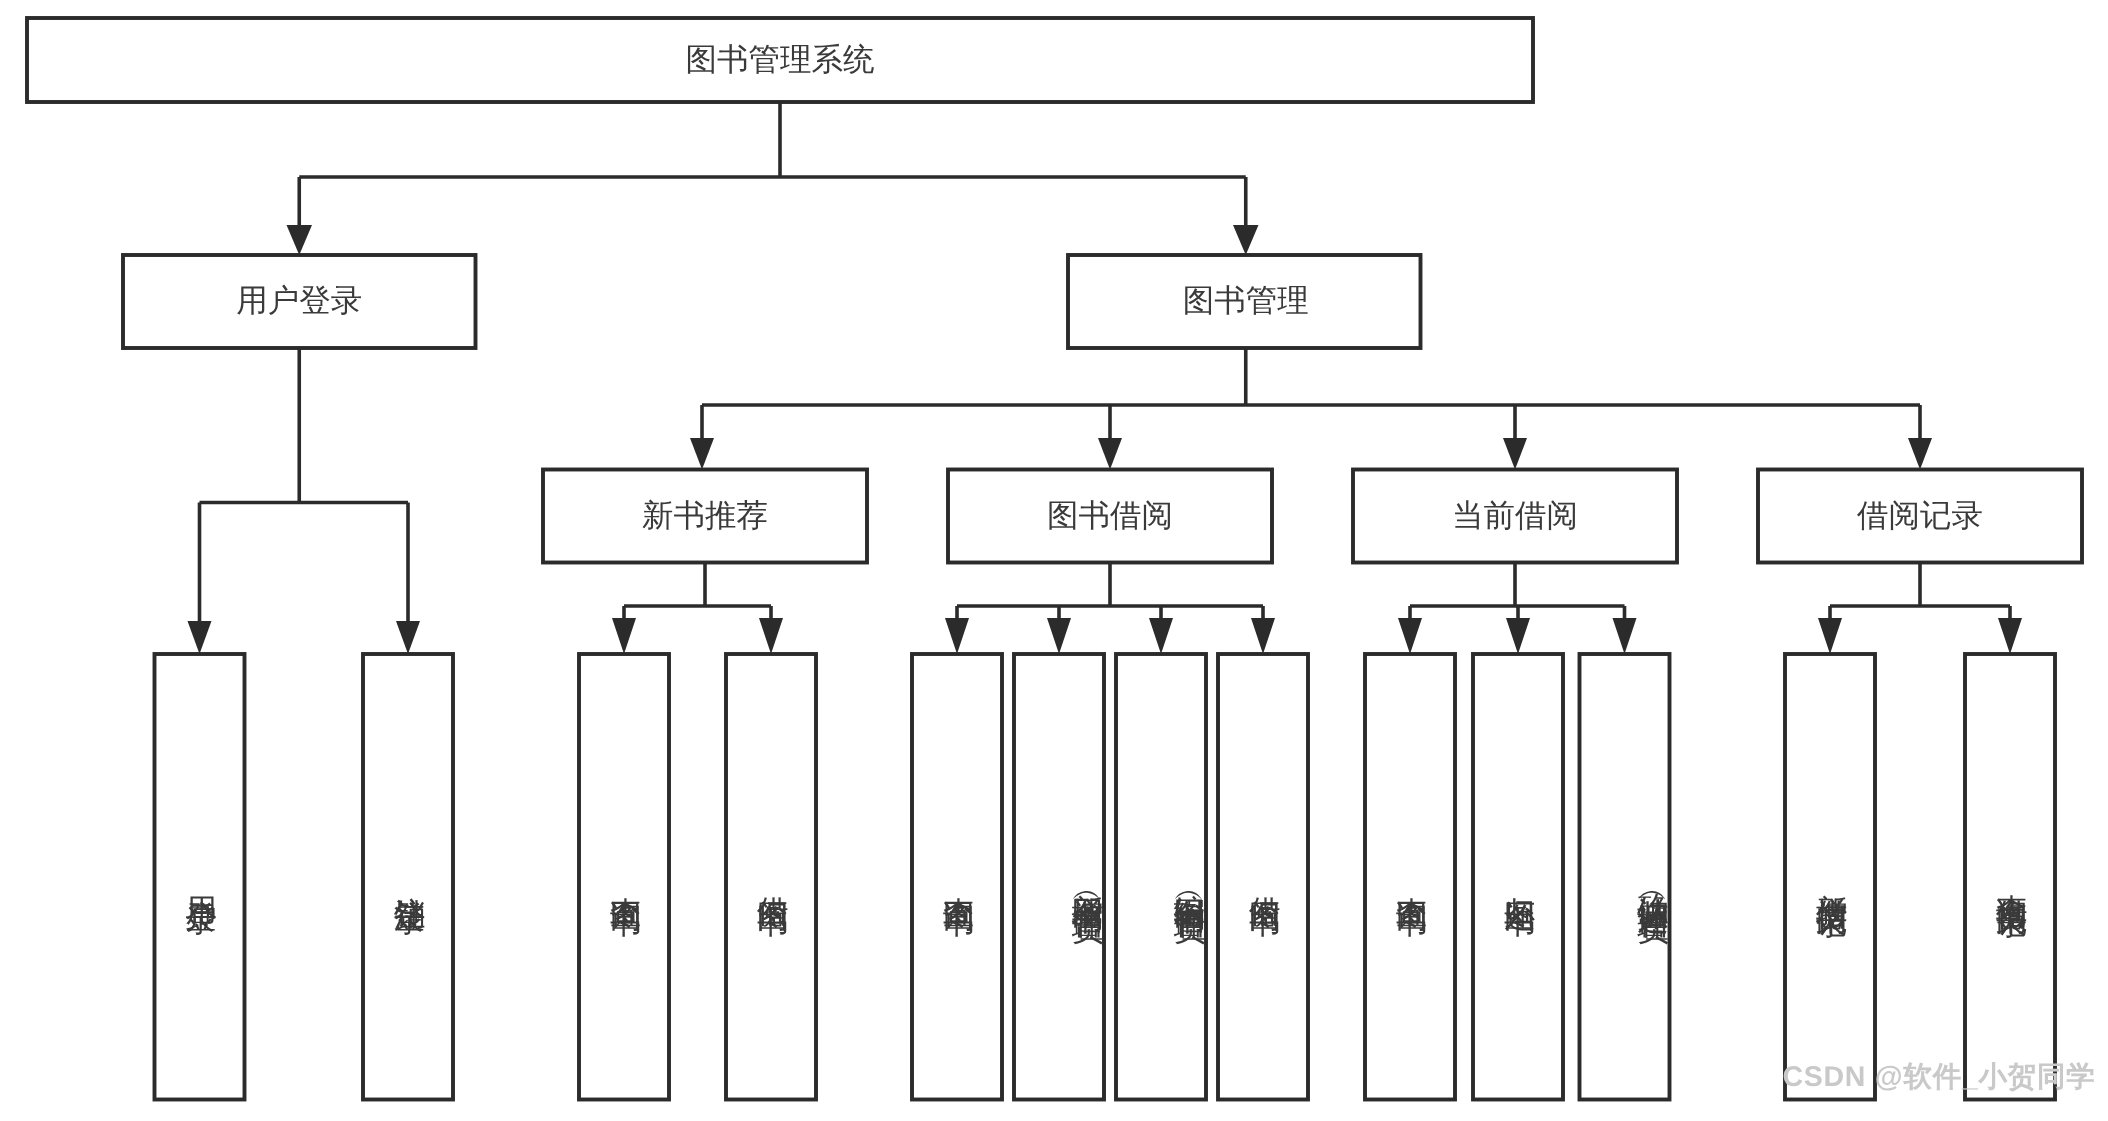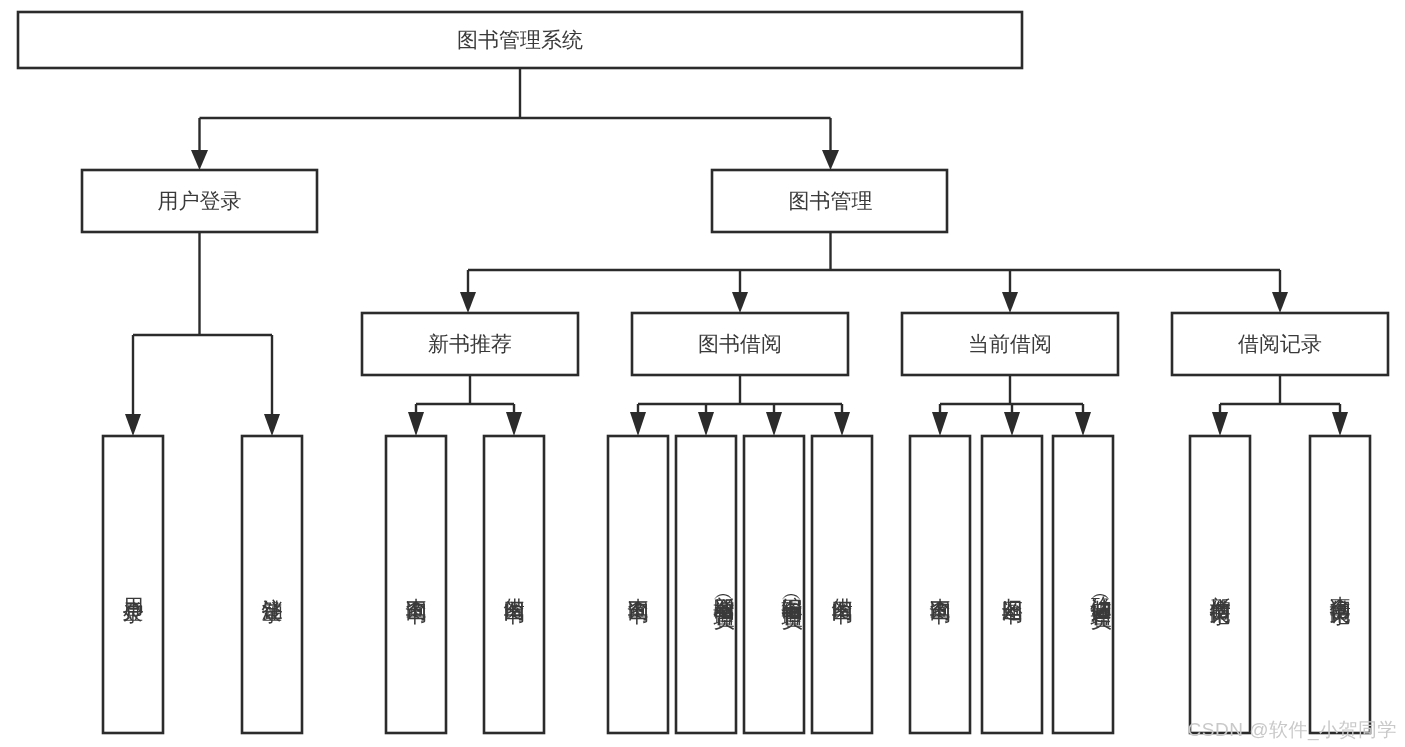--- a/index.html
+++ b/index.html
@@ -58,26 +58,27 @@
     line-height: 1.16;
     letter-spacing: 2px;
     color: #3a3a3a;
     text-align: center;
     white-space: nowrap;
     pointer-events: none;
   }
   .watermark {
     position: absolute;
     right: 8px;
-    bottom: 4px;
+    bottom: 16px;
     font-family: "Liberation Sans", "DejaVu Sans", sans-serif;
     font-size: 19px;
     color: #c9c9c9;
     letter-spacing: 0.5px;
     user-select: none;
+    font-weight: bold;
   }
 </style>
 </head>
 <body>
 
 <div id="diagram-root">
 
   <svg class="flow" viewBox="0 0 1405 747" xmlns="http://www.w3.org/2000/svg">
 
     <g>

